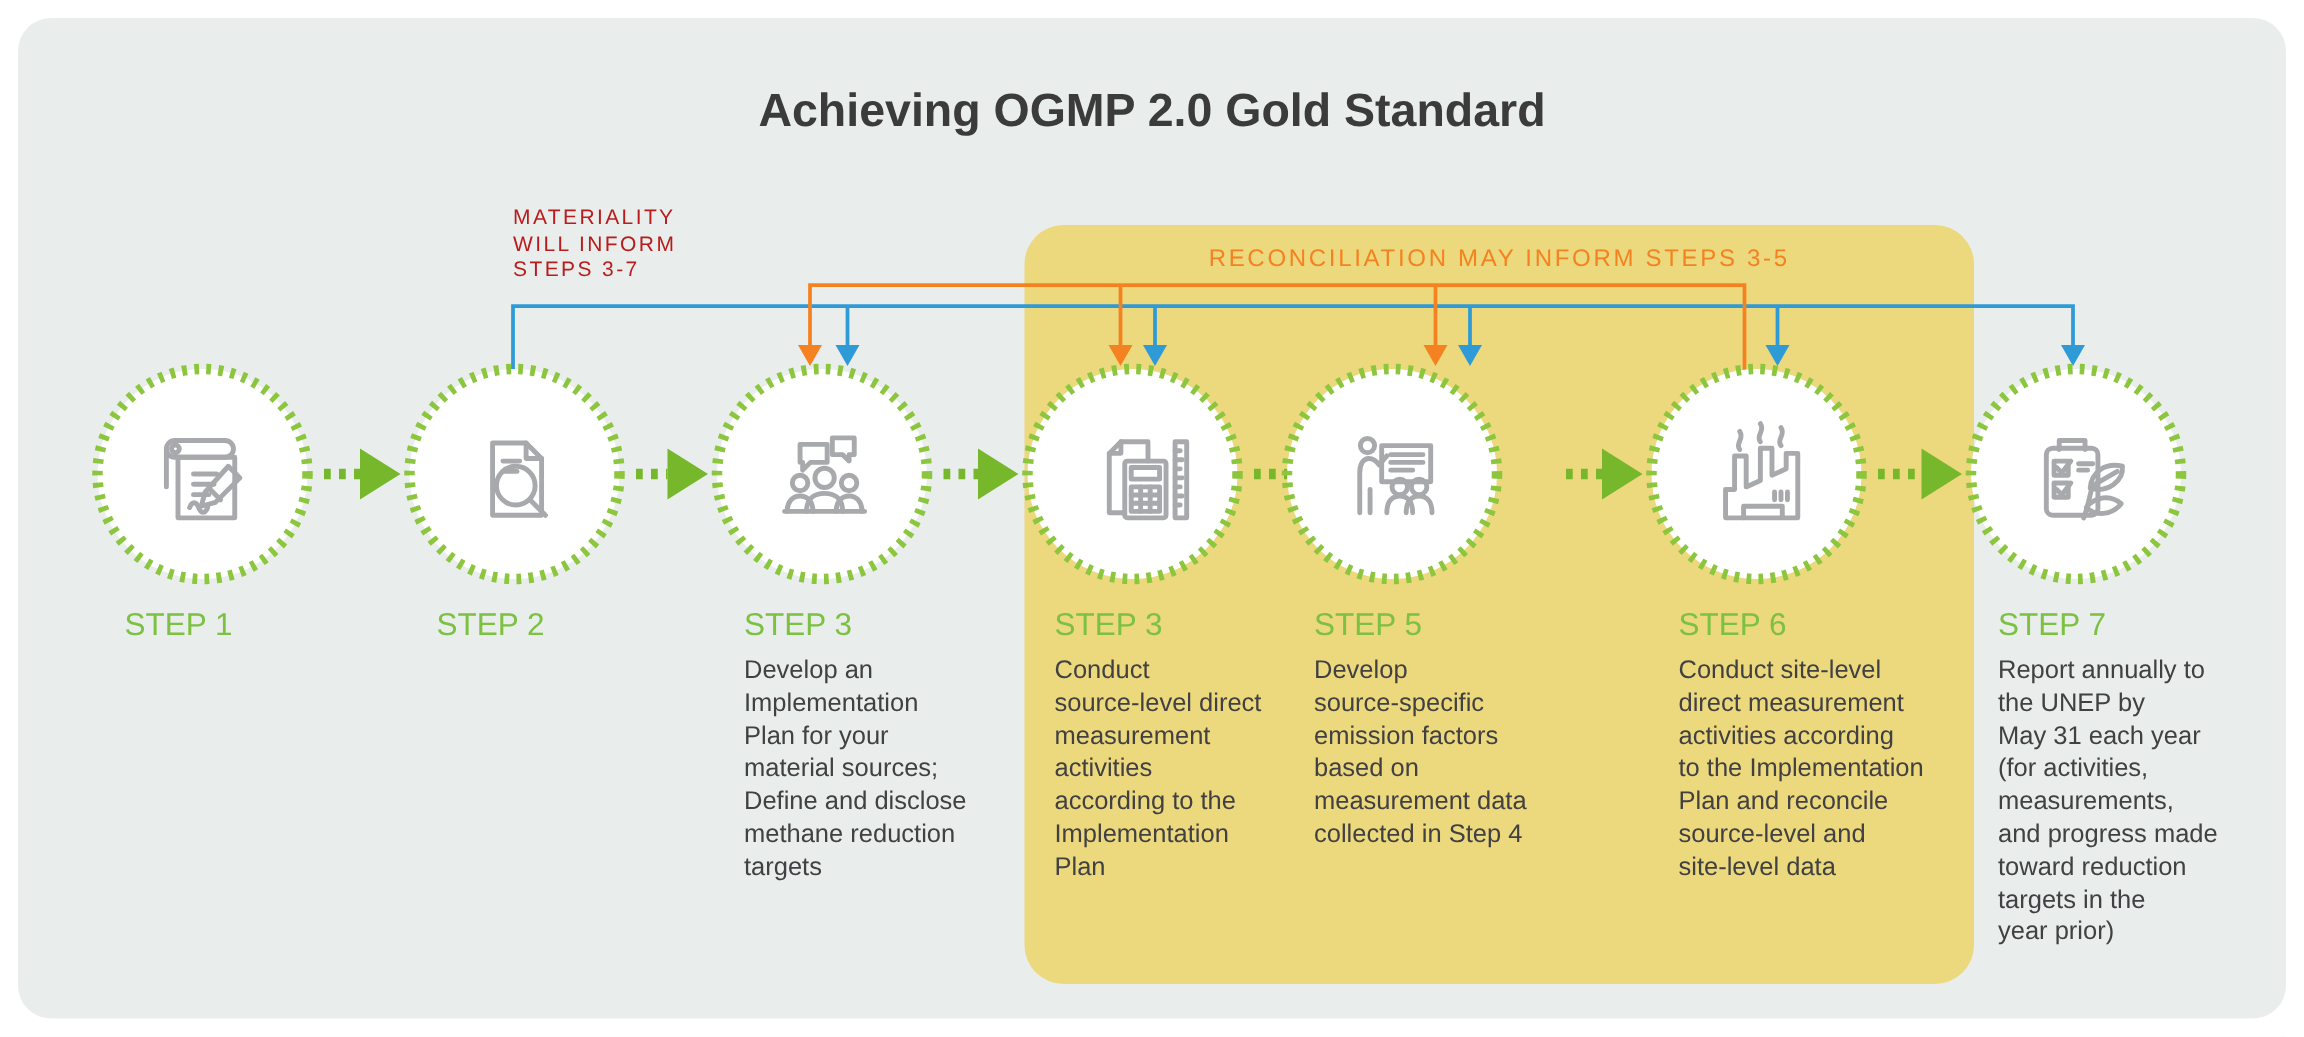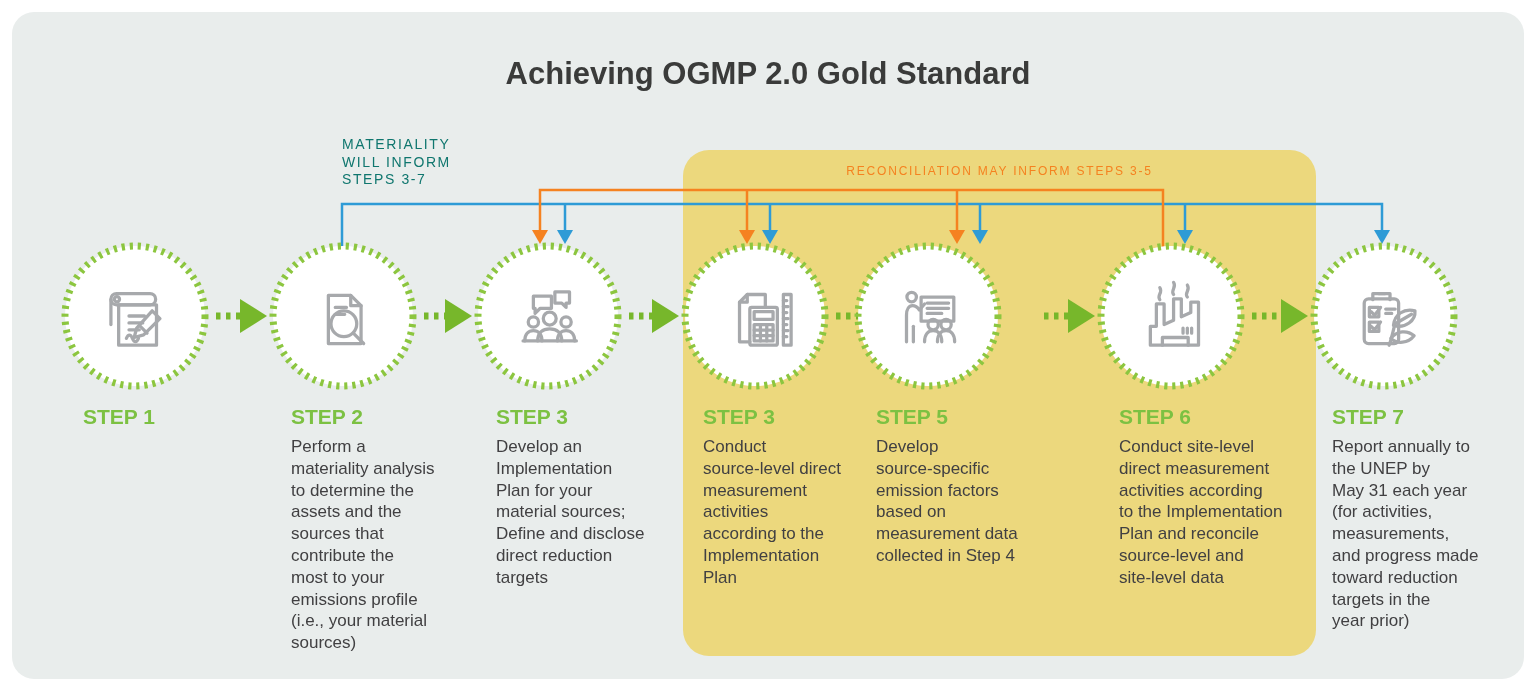--- a/index.html
+++ b/index.html
@@ -14,35 +14,35 @@
   .highlight{
     position:absolute;left:683px;top:150px;width:633px;height:506px;
     background:#ecd87d;border-radius:26px;
   }
   .title{
     position:absolute;left:0;top:56px;width:1536px;margin:0;
     text-align:center;font-size:31px;font-weight:700;color:#3a3b3a;
   }
   .ann-blue{
     position:absolute;left:342px;top:136px;
-    color:#0f766e;font-size:14px;line-height:17.5px;
+    color:#b91c1c;font-size:14px;line-height:17.5px;
     letter-spacing:1.6px;white-space:pre;font-weight:400;
   }
   .ann-orange{
     position:absolute;left:683px;top:164px;width:633px;text-align:center;
-    color:#f58220;font-size:12px;letter-spacing:1.8px;font-weight:400;
+    color:#f58220;font-size:16px;letter-spacing:1.8px;font-weight:400;
   }
   .overlay{position:absolute;left:0;top:0;pointer-events:none;}
   .step{position:absolute;top:240px;width:200px;}
   .step-1{left:59px}.step-2{left:267px}.step-3{left:472px}.step-4{left:679px}
   .step-5{left:852px}.step-6{left:1095px}.step-7{left:1308px}
   .ring{position:relative;width:152px;height:152px;}
   .ring .icon{position:absolute;left:33px;top:33px;}
   .step-label{
-    margin:13px 0 7px 24px;font-size:21px;font-weight:700;color:#7cc142;
+    margin:13px 0 7px 24px;font-size:21px;font-weight:400;color:#7cc142;
   }
   .step-desc{
     margin-left:24px;font-size:17px;line-height:21.8px;color:#414042;
     white-space:pre;
   }
   .icon path,.icon rect,.icon circle{
     fill:none;stroke:#a7a9ac;stroke-width:3.8;
     stroke-linecap:round;stroke-linejoin:round;
   }
 </style>
@@ -130,30 +130,20 @@
       </svg>
       <svg class="icon" width="86" height="86" viewBox="0 0 100 100">
         <path d="M33 26 H59 L71 38 V82 H33 Z"></path>
         <path d="M59 26 V38 H71"></path>
         <path d="M41 40 h13 M41 48 h11"></path>
         <circle cx="51" cy="59" r="15"></circle>
         <path d="M62 70 L74 82" stroke-width="6.5"></path>
       </svg>
     </div>
     <div class="step-label">STEP 2</div>
-    <div class="step-desc">Perform a
-materiality analysis
-to determine the
-assets and the
-sources that
-contribute the
-most to your
-emissions profile
-(i.e., your material
-sources)</div>
   </div>
 
   <div class="step step-3">
     <div class="ring">
       <svg width="152" height="152">
         <circle cx="76" cy="76" r="70" fill="#ffffff" stroke="#8cc63f" stroke-width="7" stroke-dasharray="3.2 4.9"></circle>
       </svg>
       <svg class="icon" width="86" height="86" viewBox="0 0 100 100">
         <path d="M33 27 h21 v14 h-13 l-6 6 v-6 h-2 z"></path>
         <path d="M58 22 h17 v13 h-4 v5 l-5 -5 h-8 z"></path>
@@ -165,21 +155,21 @@
         <path d="M61 79 c0 -8 4.5 -12 10 -12 c5.5 0 10 4 10 12"></path>
         <path d="M21 79 h62"></path>
       </svg>
     </div>
     <div class="step-label">STEP 3</div>
     <div class="step-desc">Develop an
 Implementation
 Plan for your
 material sources;
 Define and disclose
-direct reduction
+methane reduction
 targets</div>
   </div>
 
   <div class="step step-4">
     <div class="ring">
       <svg width="152" height="152">
         <circle cx="76" cy="76" r="70" fill="#ffffff" stroke="#8cc63f" stroke-width="7" stroke-dasharray="3.2 4.9"></circle>
       </svg>
       <svg class="icon" width="86" height="86" viewBox="0 0 100 100">
         <path d="M44 80 H32 V34 l9 -9 h21 v15"></path>

